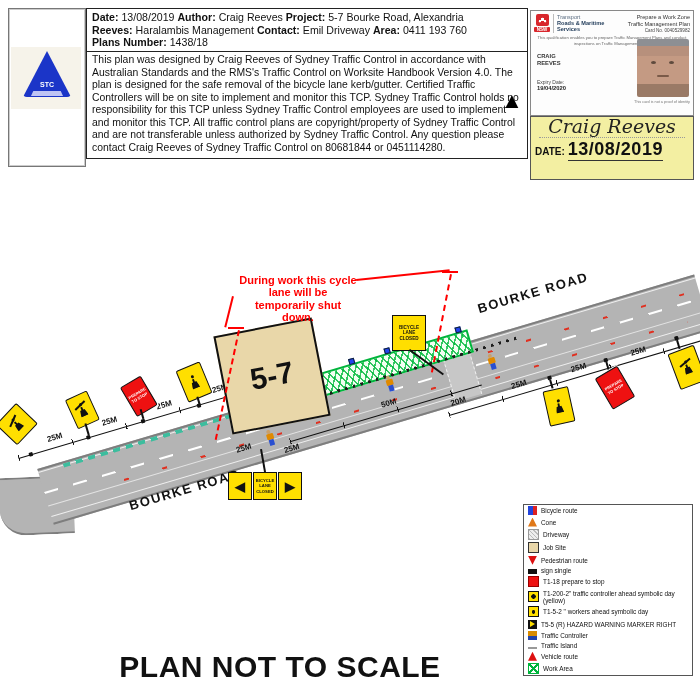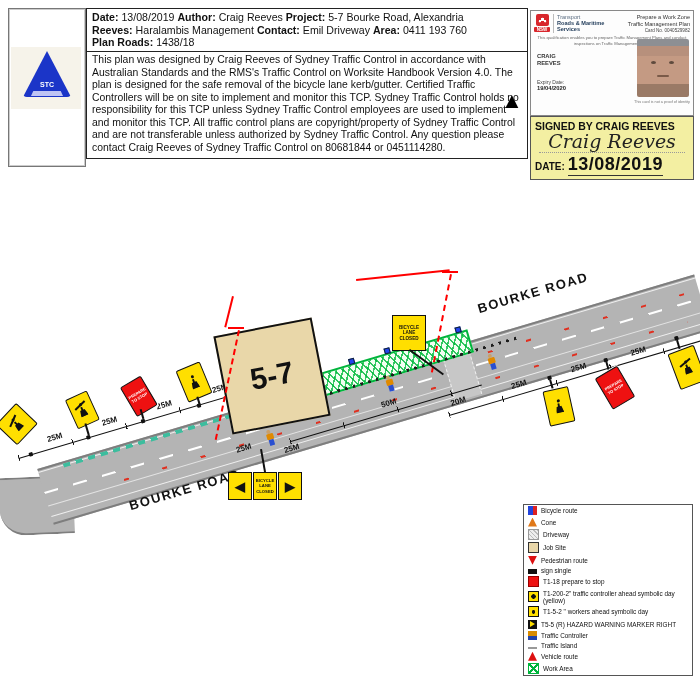--- a/index.html
+++ b/index.html
@@ -157,21 +157,21 @@
       <b>Author:</b>
       <span>Craig Reeves</span>
       <b>Project:</b>
       <span>5-7 Bourke Road, Alexandria</span><br>
       <b>Reeves:</b>
       <span>Haralambis Management</span>
       <b>Contact:</b>
       <span>Emil Driveway</span>
       <b>Area:</b>
       <span>0411 193 760</span><br>
-      <b>Plan Roads:</b>
+      <b>Plans Number:</b>
       <span>1438/18</span>
     </div>
     <div class="comments">
       <span>This plan was designed by Craig Reeves of Sydney Traffic Control in accordance with Australian Standards and the RMS's Traffic Control on Worksite Handbook Version 4.0. The plan is designed for the safe removal of the bicycle lane kerb/gutter. Certified Traffic Controllers will be on site to implement and monitor this TCP. Sydney Traffic Control holds no responsibility for this TCP unless Sydney Traffic Control employees are used to implement and monitor this TCP. All traffic control plans are copyright/property of Sydney Traffic Control and are not transferable unless authorized by Sydney Traffic Control. Any question please contact Craig Reeves of Sydney Traffic Control on 80681844 or 0451114280.</span>
     </div>
   </div>
 
   <div class="abs north">▲</div>
 
   <div class="abs card">
@@ -203,21 +203,20 @@
       <div class="expiry">
         <div>Expiry Date:</div>
         <div class="ev">19/04/2020</div>
       </div>
       <div class="photo"></div>
       <div class="card-foot">This card is not a proof of identity</div>
     </div>
   </div>
 
   <div class="abs signed">
-    <div class="sh">SIGNED BY CRAIG REEVES</div>
     <div class="sig">Craig Reeves</div>
     <div class="daterow">
       <span class="dl">DATE:</span>
       <span class="dv">13/08/2019</span>
     </div>
   </div>
 
   <div class="abs roadwrap">
     <div class="road-tail"></div>
     <div class="road"></div>
@@ -308,20 +307,21 @@
     <div class="pole" style="left:649px;top:66px;height:10px;"></div>
     <div class="sign" style="left:638px;top:76px;width:26px;height:36px;transform:rotate(-4deg);">
       <span class="pg">
           <span class="flagbar"></span>
         </span>
     </div>
   </div>
 
   <div class="abs building">5-7</div>
 
+  <div class="abs annot">During work this cycle lane will be temporarily shut down.</div>
   <div class="redline" style="left:356px;top:279px;width:94px;height:2px;transform:rotate(-6deg);transform-origin:0 0;"></div>
   <div class="redline" style="left:232px;top:296px;width:2px;height:32px;transform:rotate(14deg);transform-origin:0 0;"></div>
   <div class="redline" style="left:228px;top:327px;width:16px;height:2px;"></div>
   <div class="redline" style="left:442px;top:271px;width:16px;height:2px;"></div>
   <div class="reddash" style="left:238px;top:330px;height:112px;transform:rotate(12deg);"></div>
   <div class="reddash" style="left:450px;top:274px;height:100px;transform:rotate(11deg);"></div>
 
   <div class="abs bsign">BICYCLE LANE CLOSED</div>
   <div class="leader" style="left:410px;top:349px;width:42px;transform:rotate(36deg);"></div>
 
@@ -384,14 +384,15 @@
     <div class="lrow">
         <span class="lg-ic ic-veh"></span>
         <span>Vehicle route</span>
       </div>
     <div class="lrow">
         <span class="lg-ic ic-work"></span>
         <span>Work Area</span>
       </div>
   </div>
 
+  <div class="abs footer-title">PLAN NOT TO SCALE</div>
 
 </div>
 
 </body></html>

